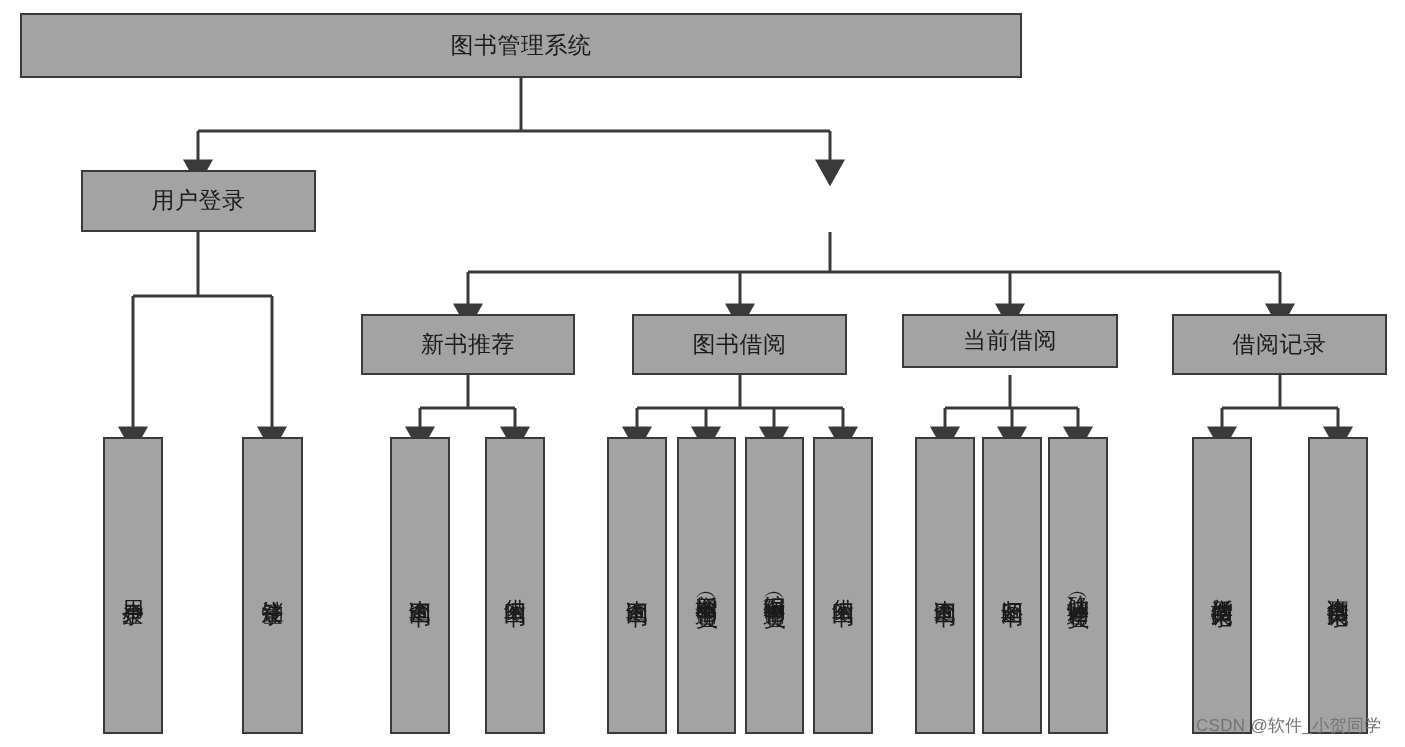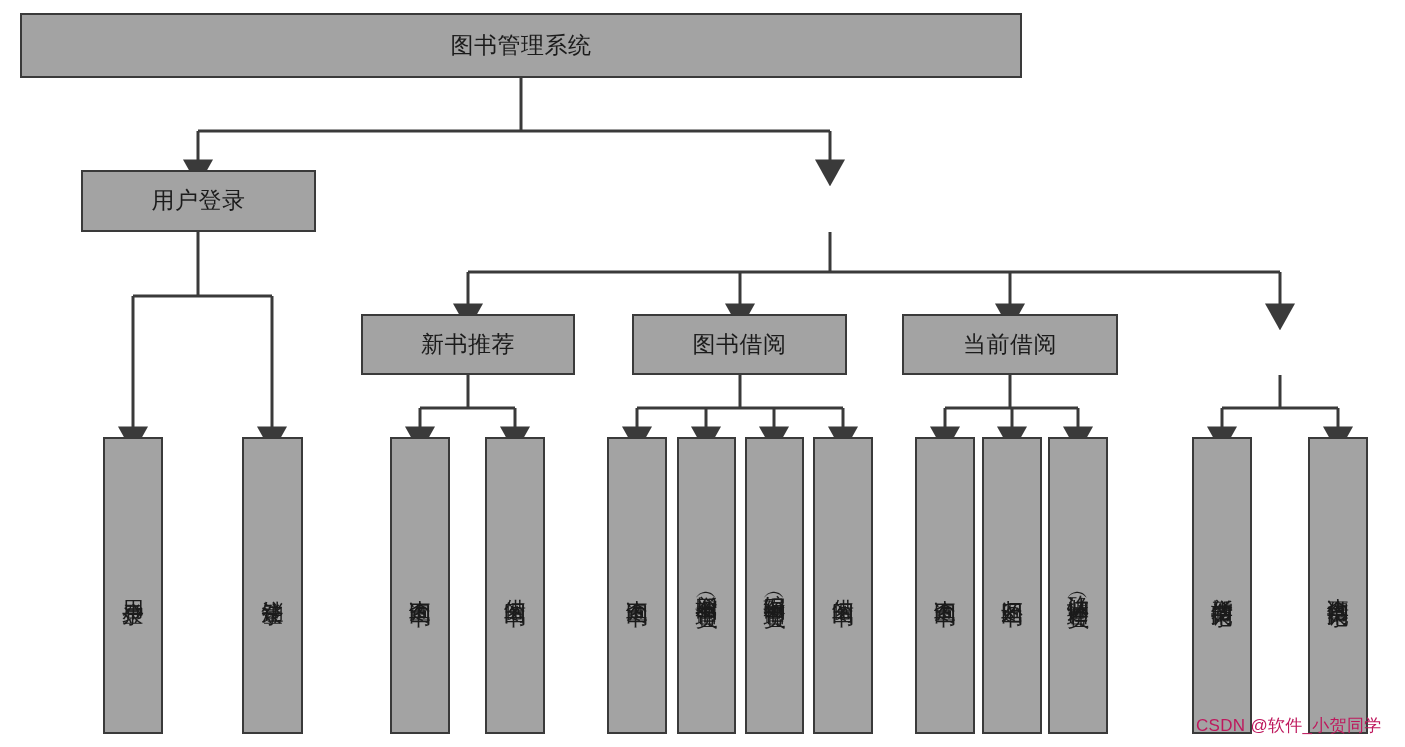--- a/index.html
+++ b/index.html
@@ -62,21 +62,21 @@
     font-size: 22px;
     line-height: 1.0;
     letter-spacing: 2px;
     white-space: nowrap;
   }
   #watermark {
     position: absolute;
     left: 1196px;
     top: 714px;
     font-size: 17px;
-    color: #be185d;
+    color: #737373;
     white-space: nowrap;
     z-index: 3;
     letter-spacing: 0.3px;
   }
 </style>
 </head>
 <body>
 
 <div id="diagram-canvas">
 
@@ -137,22 +137,25 @@
   <div class="node h" style="left:81px; top:170px; width:235px; height:62px;">
     <span class="node-label">用户登录</span>
   </div>
 
   <div class="node h" style="left:361px; top:314px; width:214px; height:61px;">
     <span class="node-label">新书推荐</span>
   </div>
   <div class="node h" style="left:632px; top:314px; width:215px; height:61px;">
     <span class="node-label">图书借阅</span>
   </div>
-  <div class="node h" style="left:902px; top:314px; width:216px; height:61px;align-items:center;">
+  <div class="node h" style="left:902px; top:314px; width:216px; height:54px;align-items:center;">
     <span class="node-label">当前借阅</span>
+  </div>
+  <div class="node h" style="left:1172px; top:314px; width:215px; height:61px;">
+    <span class="node-label">借阅记录</span>
   </div>
 
   <div class="node v" style="left:103px; top:437px; width:60px; height:297px;">
     <span class="node-label">用户登录</span>
   </div>
   <div class="node v" style="left:242px; top:437px; width:61px; height:297px;">
     <span class="node-label">注销登录</span>
   </div>
 
   <div class="node v" style="left:390px; top:437px; width:60px; height:297px;">

